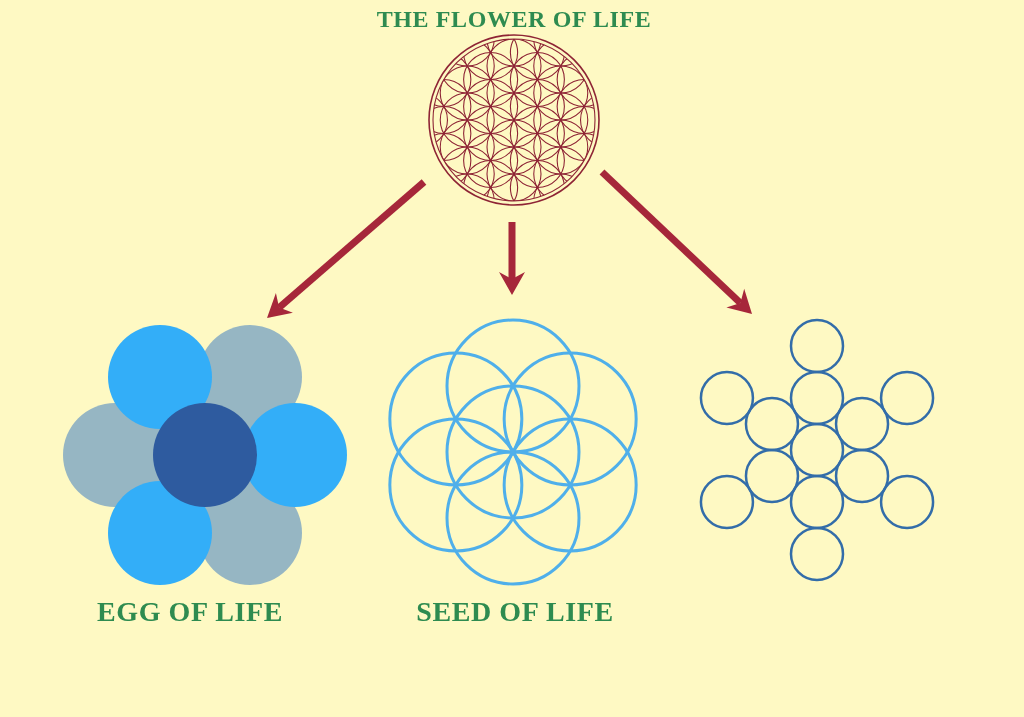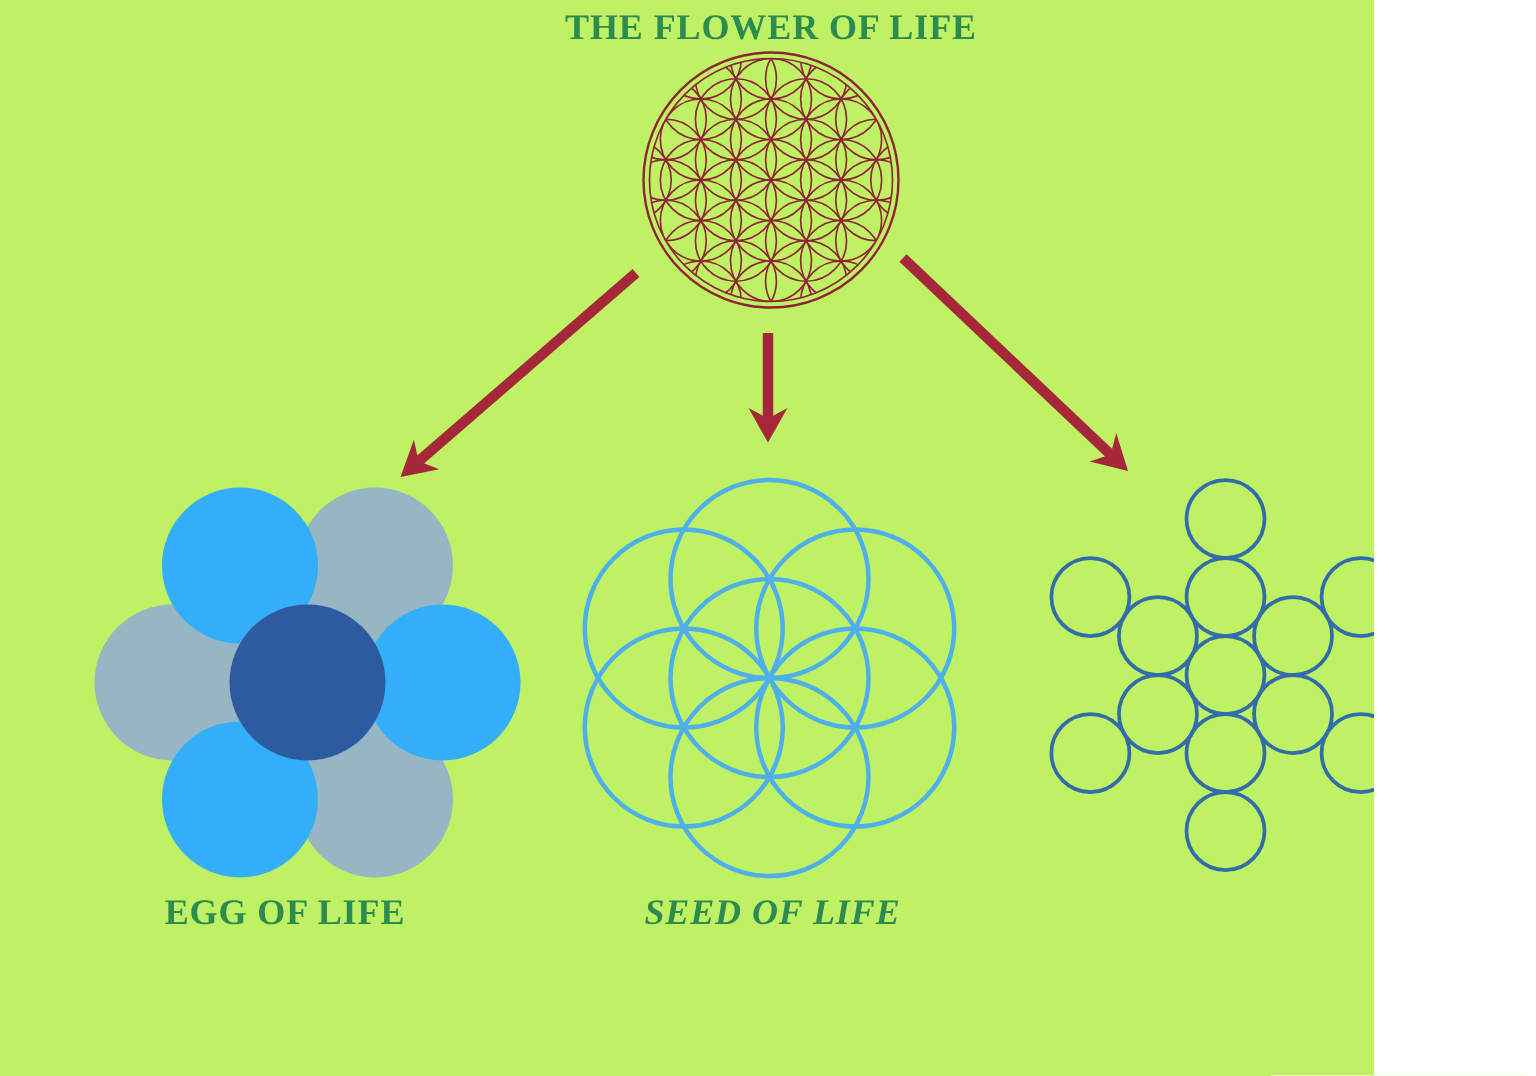--- a/index.html
+++ b/index.html
@@ -2,23 +2,23 @@
 <html><head>
 <meta charset="utf-8">
 <style>
   html, body {
     margin: 0;
     padding: 0;
     background: #ffffff;
   }
   .canvas {
     position: relative;
-    width: 916px;
+    width: 1024px;
     height: 717px;
-    background: #bef264;
+    background: #fef9c3;
     overflow: hidden;
     font-family: "Liberation Serif", "DejaVu Serif", serif;
   }
   .scene-svg {
     position: absolute;
     left: 0;
     top: 0;
   }
   .diagram-title {
     position: absolute;
@@ -26,21 +26,21 @@
     transform: translateX(-50%);
     font-weight: bold;
     font-size: 24px;
     letter-spacing: 0.6px;
     white-space: nowrap;
   }
   .figure-label {
     position: absolute;
     transform: translateX(-50%);
     font-weight: bold;
-    font-size: 24px;
+    font-size: 28px;
     letter-spacing: 0.6px;
     white-space: nowrap;
   }
 </style>
 </head>
 <body>
 
 <div class="canvas">
   <svg id="scene" class="scene-svg" width="1024" height="717" viewBox="0 0 1024 717">
       <g>
@@ -141,15 +141,15 @@
         <circle cx="907.0666416" cy="502" r="26" fill="none" stroke="#336DA9" stroke-width="2.5"></circle>
         <circle cx="771.9666792" cy="476" r="26" fill="none" stroke="#336DA9" stroke-width="2.5"></circle>
         <circle cx="726.9333584" cy="502" r="26" fill="none" stroke="#336DA9" stroke-width="2.5"></circle>
       </g>
     </svg>
 
   <div class="diagram-title" id="titleEl" style="left: 514px; color: rgb(46, 139, 80);">THE FLOWER OF LIFE</div>
 
   <div class="figure-label" id="eggLabel" style="left: 190px; top: 596px; color: rgb(46, 139, 80);">EGG OF LIFE</div>
 
-  <div class="figure-label" id="seedLabel" style="left: 515px; top: 596px; color: rgb(46, 139, 80); font-style: italic;">SEED OF LIFE</div>
+  <div class="figure-label" id="seedLabel" style="left: 515px; top: 596px; color: rgb(46, 139, 80);">SEED OF LIFE</div>
 
 </div>
 
 </body></html>

